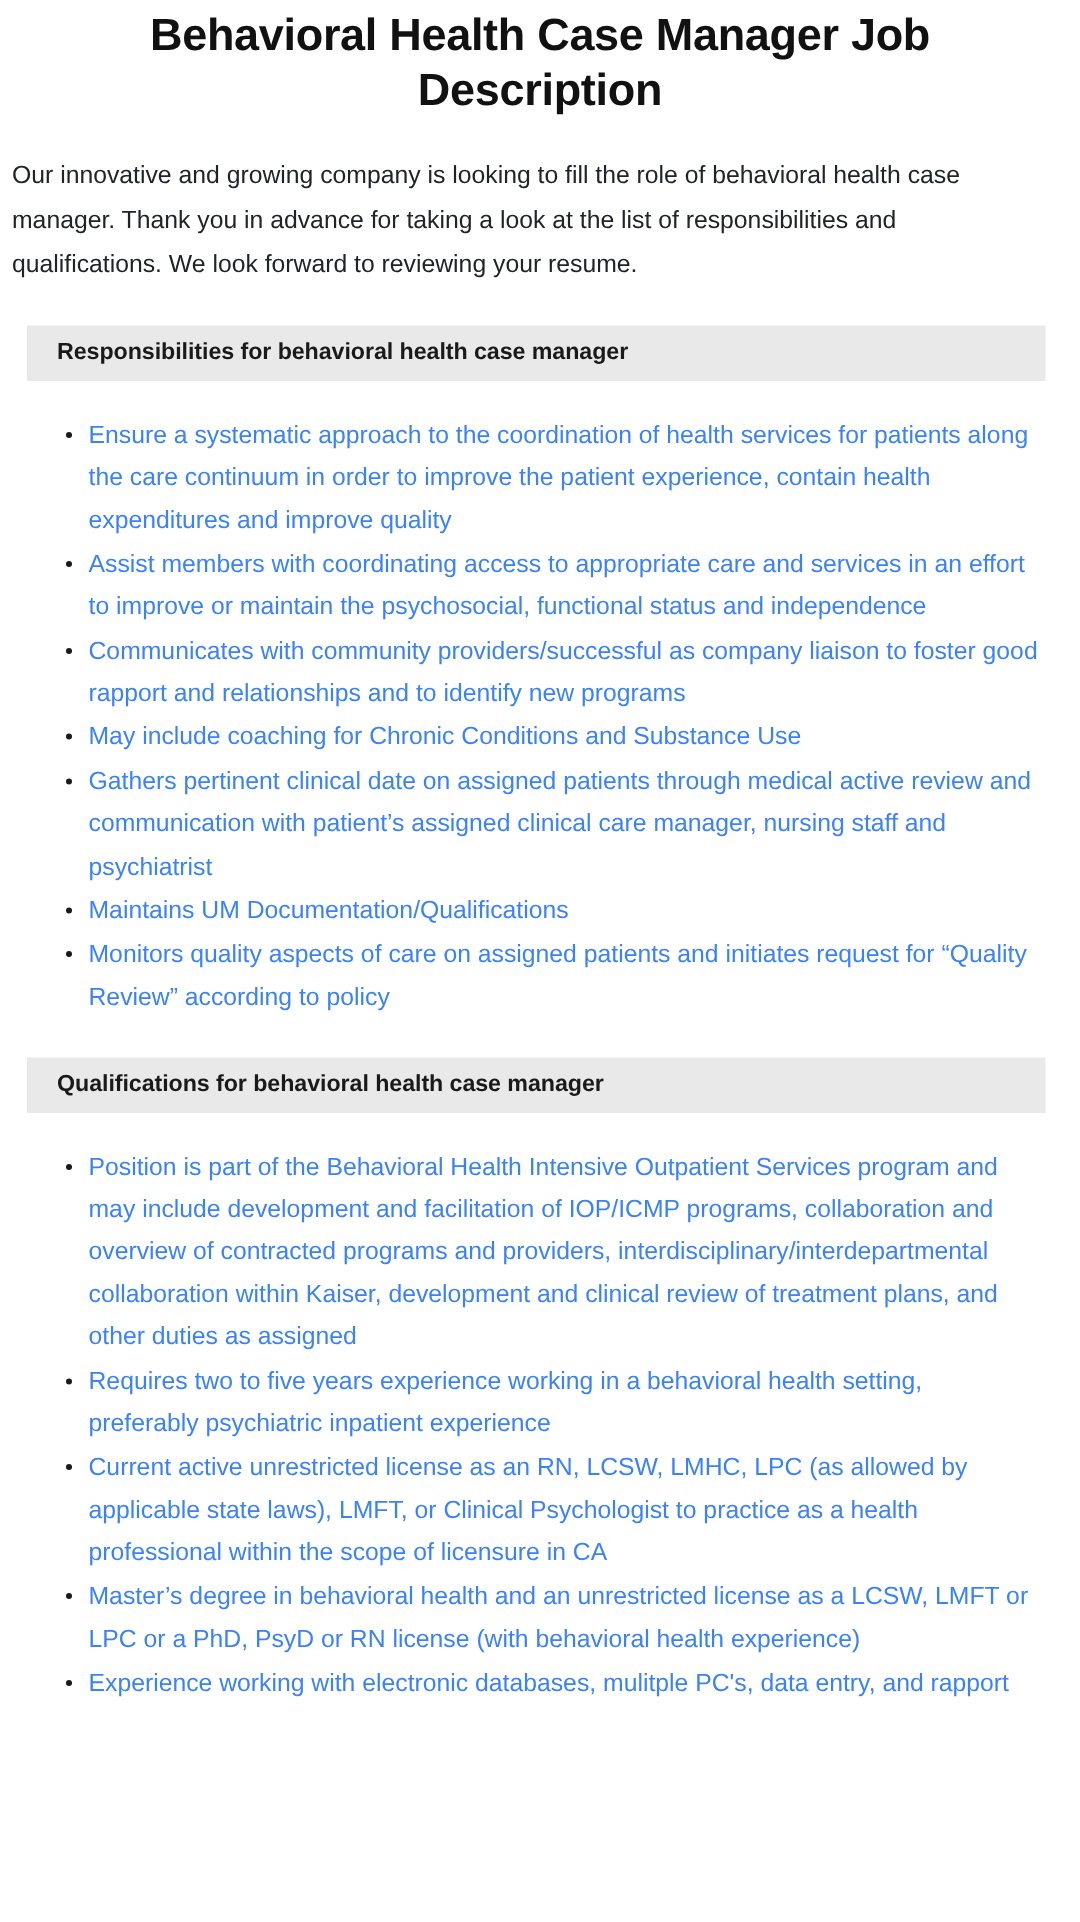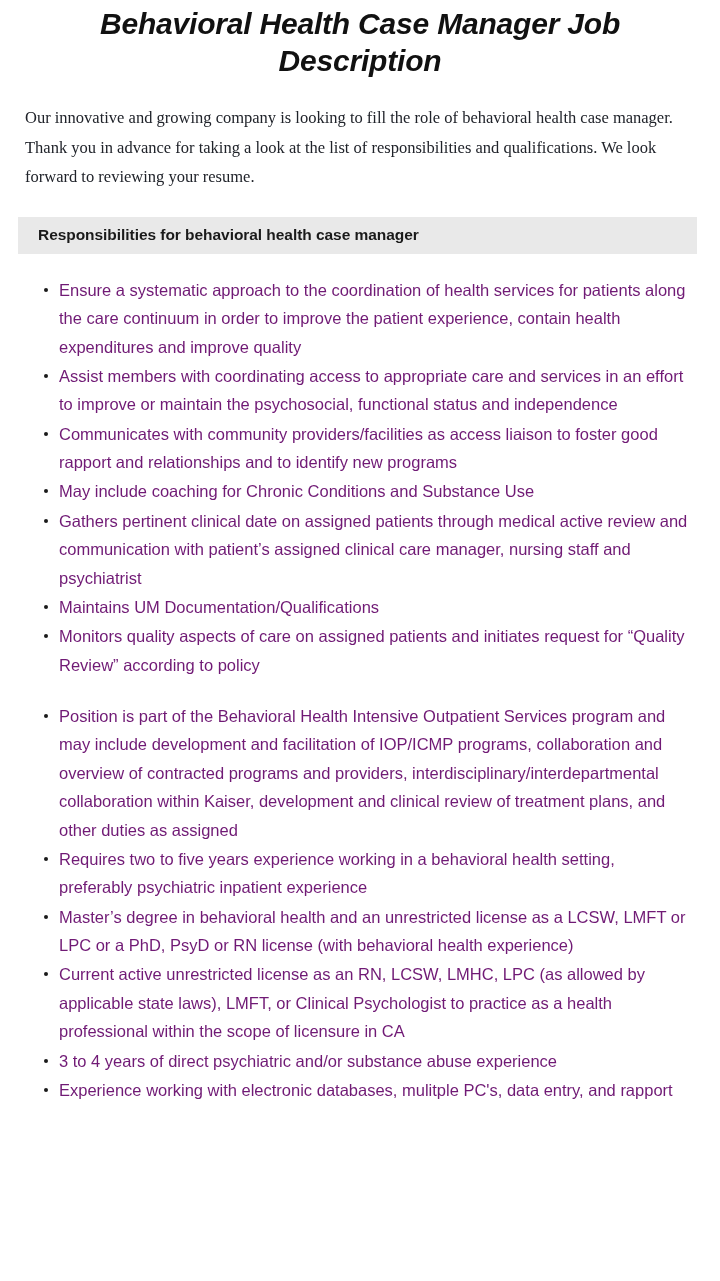--- a/index.html
+++ b/index.html
@@ -24,30 +24,28 @@
 
   .doc-title {
     font-size: 30px;
     font-weight: bold;
     line-height: 1.22;
     text-align: center;
     color: #111111;
     margin: 0;
     padding: 6px 54px 0 54px;
     letter-spacing: -0.2px;
-    font-style: italic;
   }
 
   .intro {
     font-size: 16.5px;
     line-height: 1.78;
     color: #20232a;
     margin: 0;
-    padding: 24px 28px 0 25px;
-    font-family: Liberation Serif, serif;
+    padding: 24px 28px 0 8px;
   }
 
   .section {
     margin: 0;
     padding: 0;
   }
 
   .section-header {
     background: #e9e9e9;
     margin: 26px 23px 0 18px;
@@ -66,21 +64,21 @@
   ul.bullets {
     list-style: none;
     margin: 0;
     padding: 22px 28px 0 44px;
   }
 
   ul.bullets li {
     position: relative;
     font-size: 16.5px;
     line-height: 1.72;
-    color: #701a75;
+    color: #3b82f6;
     padding-left: 15px;
     margin: 0 0 1px 0;
   }
 
   ul.bullets li::before {
     content: "";
     position: absolute;
     left: 0;
     top: 12px;
     width: 4px;
@@ -106,34 +104,36 @@
 
   <p class="intro">Our innovative and growing company is looking to fill the role of behavioral health case manager. Thank you in advance for taking a look at the list of responsibilities and qualifications. We look forward to reviewing your resume.</p>
 
   <div class="section">
     <div class="section-header">
       <span class="section-header-text">Responsibilities for behavioral health case manager</span>
     </div>
     <ul class="bullets section-body-pad">
       <li>Ensure a systematic approach to the coordination of health services for patients along the care continuum in order to improve the patient experience, contain health expenditures and improve quality</li>
       <li>Assist members with coordinating access to appropriate care and services in an effort to improve or maintain the psychosocial, functional status and independence</li>
-      <li>Communicates with community providers/facilities as access liaison to foster good rapport and relationships and to identify new programs</li>
+      <li>Communicates with community providers/successful as company liaison to foster good rapport and relationships and to identify new programs</li>
       <li>May include coaching for Chronic Conditions and Substance Use</li>
       <li>Gathers pertinent clinical date on assigned patients through medical active review and communication with patient’s assigned clinical care manager, nursing staff and psychiatrist</li>
       <li>Maintains UM Documentation/Qualifications</li>
       <li>Monitors quality aspects of care on assigned patients and initiates request for “Quality Review” according to policy</li>
     </ul>
   </div>
 
   <div class="section">
+    <div class="section-header">
+      <span class="section-header-text">Qualifications for behavioral health case manager</span>
+    </div>
     <ul class="bullets section-body-pad">
       <li>Position is part of the Behavioral Health Intensive Outpatient Services program and may include development and facilitation of IOP/ICMP programs, collaboration and overview of contracted programs and providers, interdisciplinary/interdepartmental collaboration within Kaiser, development and clinical review of treatment plans, and other duties as assigned</li>
       <li>Requires two to five years experience working in a behavioral health setting, preferably psychiatric inpatient experience</li>
+      <li>Current active unrestricted license as an RN, LCSW, LMHC, LPC (as allowed by applicable state laws), LMFT, or Clinical Psychologist to practice as a health professional within the scope of licensure in CA</li>
       <li>Master’s degree in behavioral health and an unrestricted license as a LCSW, LMFT or LPC or a PhD, PsyD or RN license (with behavioral health experience)</li>
-      <li>Current active unrestricted license as an RN, LCSW, LMHC, LPC (as allowed by applicable state laws), LMFT, or Clinical Psychologist to practice as a health professional within the scope of licensure in CA</li>
-      <li>3 to 4 years of direct psychiatric and/or substance abuse experience</li>
       <li>Experience working with electronic databases, mulitple PC's, data entry, and rapport</li>
     </ul>
   </div>
 
   <div class="tail-space"></div>
 
 </div>
 
 </body></html>

